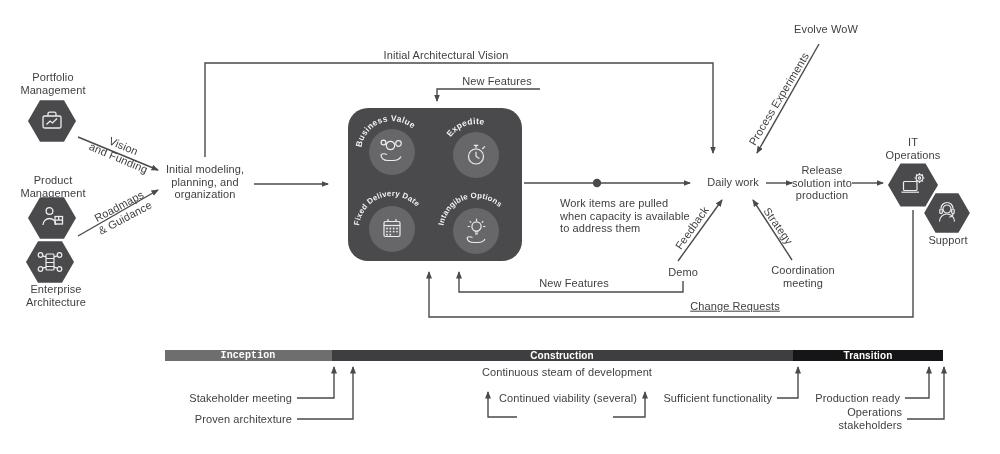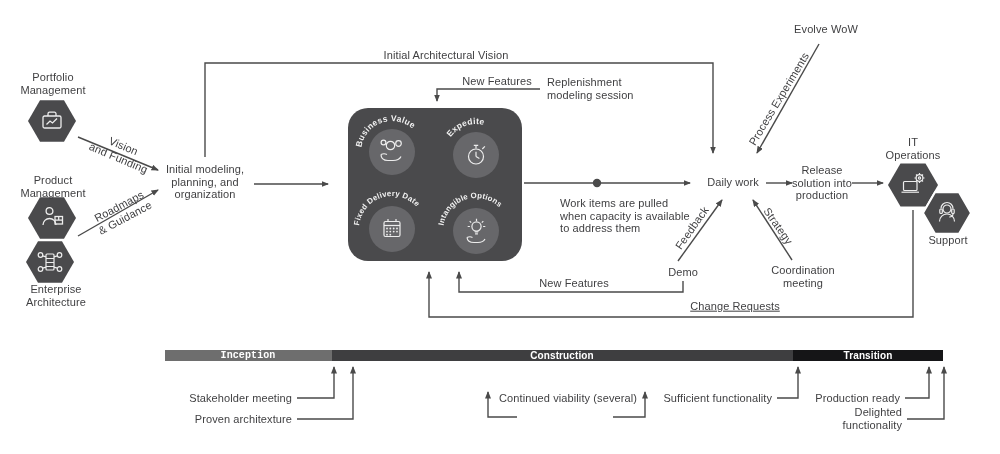--- a/index.html
+++ b/index.html
@@ -179,22 +179,20 @@
 <div class="lbl" style="left:121px;top:152px;transform:translate(-50%,-50%) rotate(23deg);">Vision
 and Funding</div>
 <div class="lbl" style="left:122px;top:212px;transform:translate(-50%,-50%) rotate(-28deg);">Roadmaps
 &amp; Guidance</div>
 
 <div class="lbl" style="left:205px;top:182px;">Initial modeling,
 planning, and
 organization</div>
 <div class="lbl" style="left:446px;top:55px;">Initial Architectural Vision</div>
 <div class="lbl" style="left:497px;top:81px;">New Features</div>
-<div class="lbl left" style="left:547px;top:89px;">Replenishment
-modeling session</div>
 
 <div class="lbl left" style="left:548px;top:216px;margin-left:12px;">Work items are pulled
 when capacity is available
 to address them</div>
 <div class="lbl" style="left:733px;top:182px;">Daily work</div>
 <div class="lbl" style="left:826px;top:29px;">Evolve WoW</div>
 <div class="lbl" style="left:779px;top:99px;transform:translate(-50%,-50%) rotate(-59deg);">Process Experiments</div>
 <div class="lbl" style="left:822px;top:183px;">Release
 solution into
 production</div>
@@ -206,21 +204,22 @@
 <div class="lbl" style="left:778px;top:226px;transform:translate(-50%,-50%) rotate(55deg);">Strategy</div>
 <div class="lbl" style="left:683px;top:272px;">Demo</div>
 <div class="lbl" style="left:803px;top:277px;">Coordination
 meeting</div>
 <div class="lbl" style="left:574px;top:283px;">New Features</div>
 <div class="lbl" style="left:735px;top:306px;text-decoration:underline;">Change Requests</div>
 
 <div class="lbl phase" style="left:248px;top:356px;font-family:Liberation Mono, monospace;">Inception</div>
 <div class="lbl phase" style="left:562px;top:356px;">Construction</div>
 <div class="lbl phase" style="left:868px;top:356px;">Transition</div>
+<div class="lbl" style="left:567px;top:372px;">Continuous steam of development</div>
 
 <div class="lbl right" style="left:292px;top:398px;">Stakeholder meeting</div>
 <div class="lbl right" style="left:292px;top:419px;">Proven architexture</div>
 <div class="lbl" style="left:568px;top:398px;">Continued viability (several)</div>
 <div class="lbl right" style="left:772px;top:398px;">Sufficient functionality</div>
 <div class="lbl right" style="left:900px;top:398px;">Production ready</div>
-<div class="lbl right" style="left:902px;top:419px;">Delighted functionality</div>
+<div class="lbl right" style="left:902px;top:419px;">Operations stakeholders</div>
 
 </div>
 
 </body></html>

